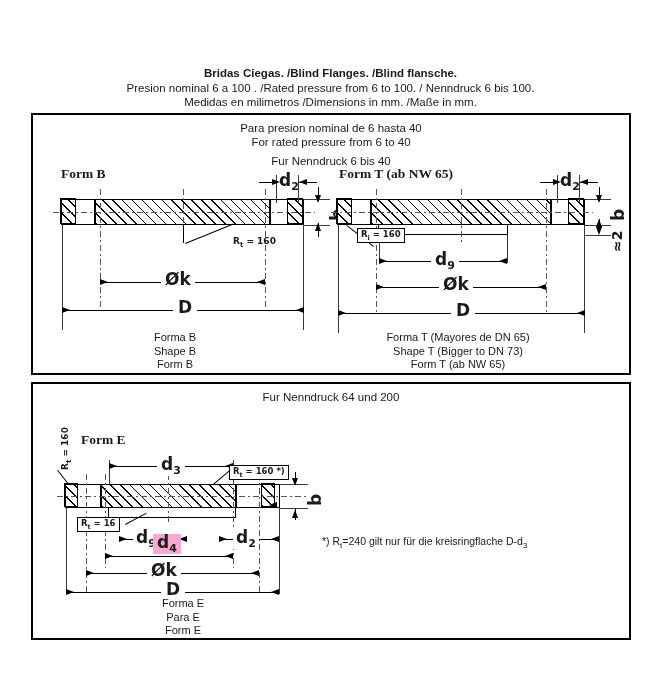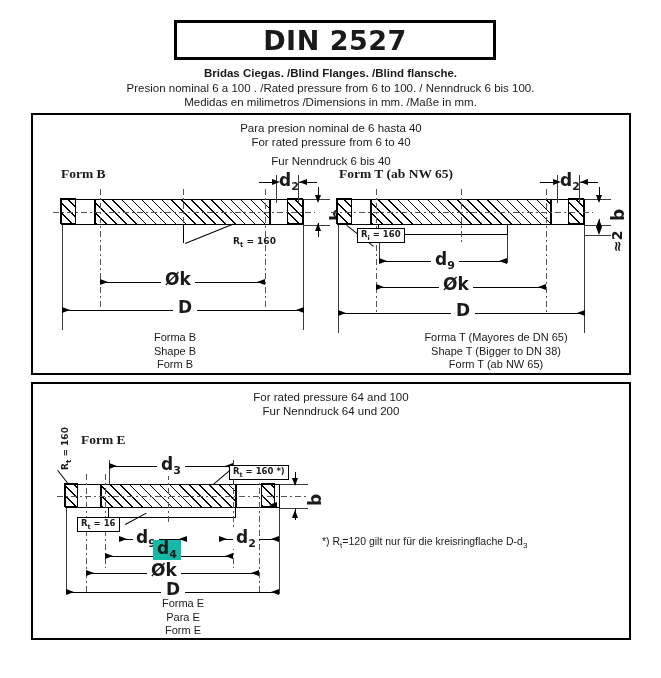--- a/index.html
+++ b/index.html
@@ -144,23 +144,20 @@
     font-size: 10.5px; line-height: 17px;
   }
   .footnotes div { white-space: nowrap; }
   .footnotes sub { font-size: 8px; }
 </style>
 </head>
 <body>
 
 <div class="page">
 
-  <div class="title-box">
-    <span class="title-text">DIN 2527</span>
-  </div>
 
   <div class="subtitle">
     <div class="l1">Bridas Ciegas. /Blind Flanges. /Blind flansche.</div>
     <div class="l2">Presion nominal 6 a 100 . /Rated pressure from 6 to 100. / Nenndruck 6 bis 100.</div>
     <div class="l3">Medidas en milimetros /Dimensions in mm. /Maße in mm.</div>
   </div>
 
   <div class="panel" id="panel-top">
 
     <div class="panel-head" id="head-top">
@@ -292,31 +289,30 @@
       <div class="arw arw-r" style="left:9px; top:194.5px;"></div>
       <div class="arw arw-l" style="left:248px; top:194.5px;"></div>
       <span class="lbl lbl-dim" style="left:122px; top:187px; background:#fff; padding:0 5px;">D</span>
     </div>
 
     <div class="caption" style="left:52px; top:216px; width:180px;">
       <div>Forma B</div>
       <div>Shape B</div>
       <div>Form B</div>
     </div>
-    <div class="caption" style="left:348px; top:216px; width:230px;">
+    <div class="caption" style="left:310px; top:216px; width:230px;">
       <div>Forma T (Mayores de DN 65)</div>
-      <div>Shape T (Bigger to DN 38)</div>
+      <div>Shape T (Bigger to DN 73)</div>
       <div>Form T (ab NW 65)</div>
     </div>
   </div>
 
   <div class="panel" id="panel-bottom">
 
     <div class="panel-head" id="head-bottom">
-      <div>For rated pressure 64 and 100</div>
       <div>Fur Nenndruck 64 und 200</div>
     </div>
 
     <div class="draw" style="left:0; top:0; width:300px; height:250px;">
 
       <span class="lbl lbl-form" style="left:48px; top:49px;">Form E</span>
 
       <span class="lbl lbl-small rot-90" style="left:28px; top:86px;">
         <span>R</span><sub>t</sub><span> = 160</span>
       </span>
@@ -380,21 +376,21 @@
       <div class="ln h1" style="left:188px; top:155px; width:58px;"></div>
       <div class="arw arw-r" style="left:186px; top:151.5px;"></div>
       <div class="arw arw-l" style="left:238px; top:151.5px;"></div>
       <div class="lbl" style="left:200px; top:145px; background:#fff; padding:0 3px;">
         <span class="lbl-dim"><span>d</span><sub>2</sub></span>
       </div>
 
       <div class="ln h1" style="left:72px; top:172px; width:128px;"></div>
       <div class="arw arw-r" style="left:72px; top:168.5px;"></div>
       <div class="arw arw-l" style="left:192px; top:168.5px;"></div>
-      <div class="lbl" style="left:120px; top:156px; background:#14b8a6; padding:0 4px;">
+      <div class="lbl" style="left:120px; top:150px; background:#f9a8d4; padding:0 4px;">
         <span class="lbl-dim"><span>d</span><sub>4</sub></span>
       </div>
 
       <div class="ln h1" style="left:53px; top:189px; width:173px;"></div>
       <div class="arw arw-r" style="left:53px; top:185.5px;"></div>
       <div class="arw arw-l" style="left:218px; top:185.5px;"></div>
       <span class="lbl lbl-dim" style="left:114px; top:178px; background:#fff; padding:0 4px;">Øk</span>
 
       <div class="ln h1" style="left:33px; top:208px; width:213px;"></div>
       <div class="arw arw-r" style="left:33px; top:204.5px;"></div>
@@ -404,17 +400,17 @@
 
     <div class="caption" style="left:90px; top:213px; width:120px;">
       <div>Forma E</div>
       <div>Para E</div>
       <div>Form E</div>
     </div>
   </div>
 
   <div class="footnotes">
     <div>
-      <span>*) R</span><sub>t</sub><span>=120 gilt nur für die kreisringflache D-d</span><sub>3</sub>
+      <span>*) R</span><sub>t</sub><span>=240 gilt nur für die kreisringflache D-d</span><sub>3</sub>
     </div>
   </div>
 
 </div>
 
 </body></html>

